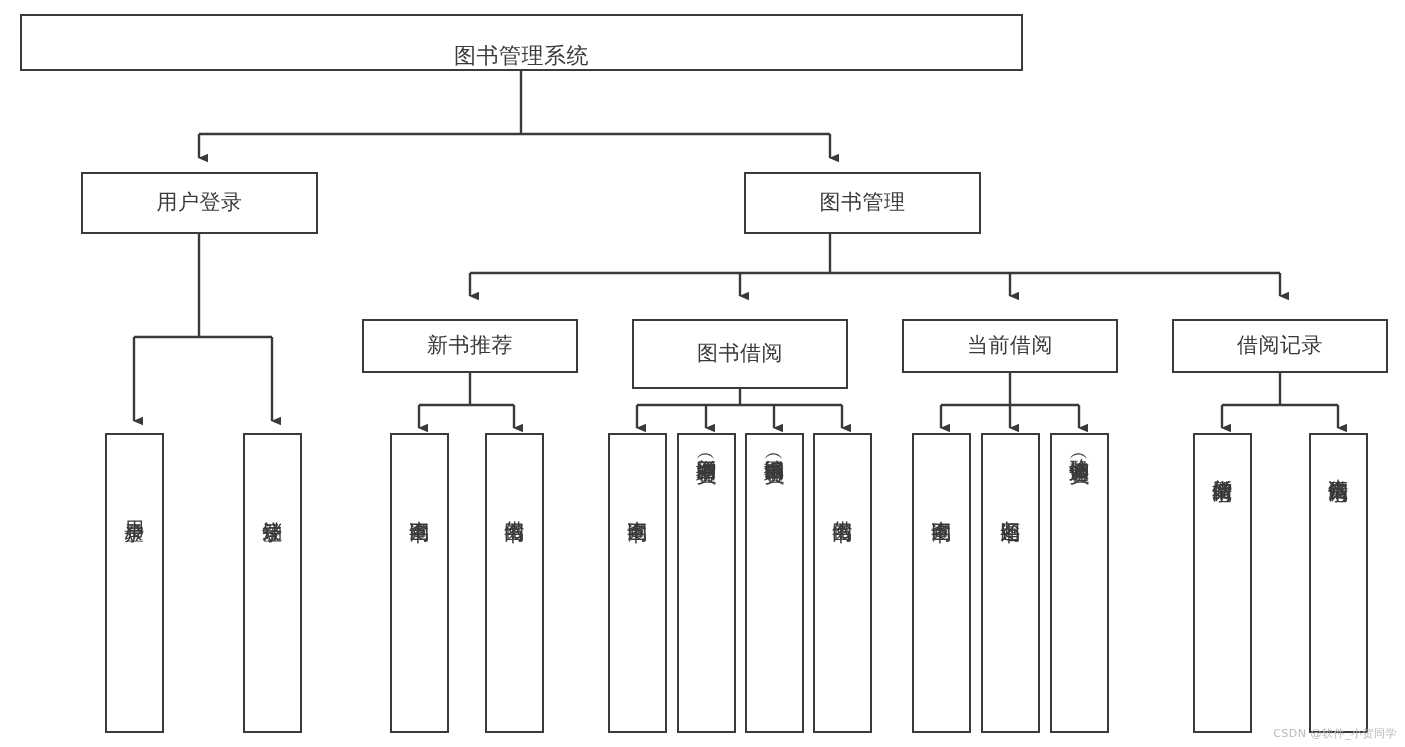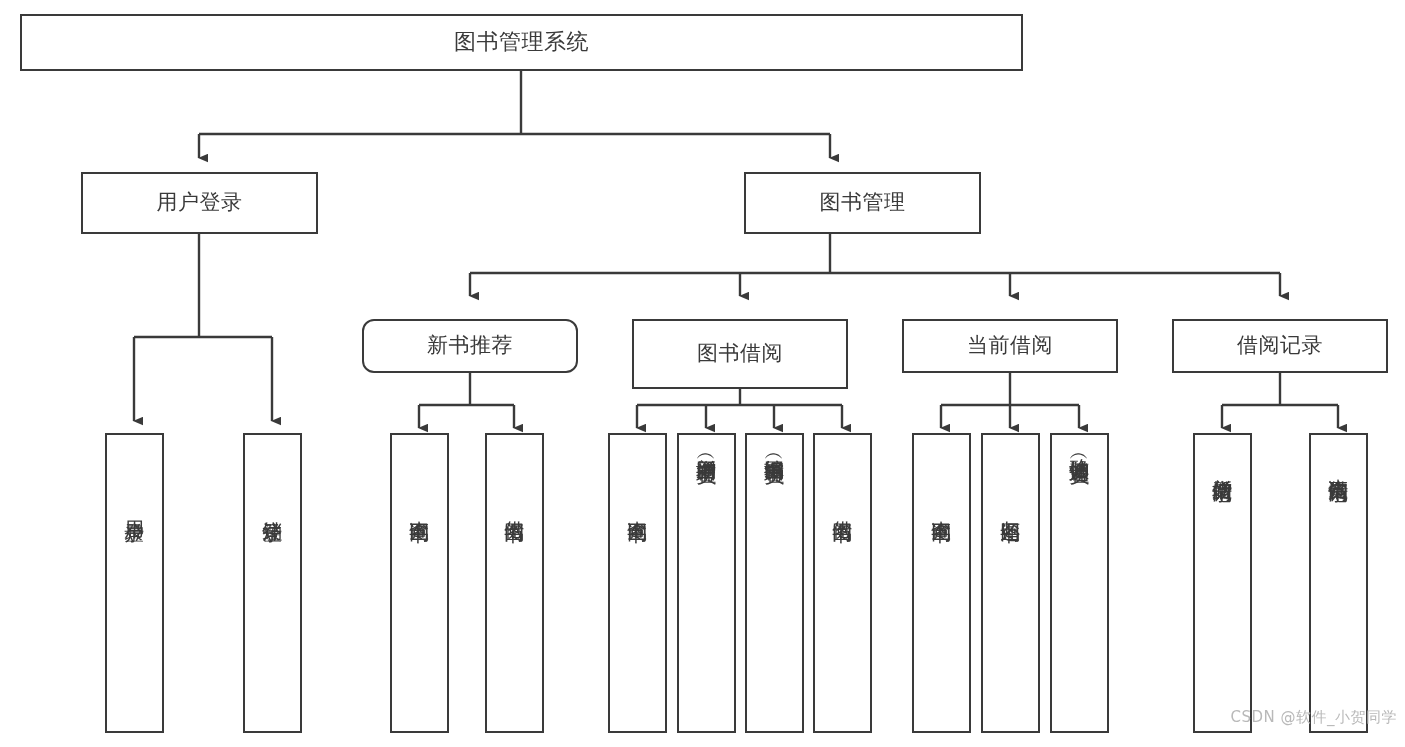--- a/index.html
+++ b/index.html
@@ -60,22 +60,22 @@
     color: #3a3a3a;
     white-space: nowrap;
     -webkit-text-orientation: upright;
   }
   .node-v.center .vlabel {
     margin-top: 0;
   }
   .watermark {
     position: absolute;
     right: 8px;
-    bottom: 20px;
-    font-size: 15px;
+    bottom: 6px;
+    font-size: 11px;
     color: #b9b9b9;
     letter-spacing: 0.5px;
     z-index: 3;
     white-space: nowrap;
   }
 </style>
 </head>
 <body>
 
 <div id="diagram-root">
@@ -123,32 +123,32 @@
       <path d="M 1010 405 L 1010 428" marker-end="url(#arrowhead)"></path>
       <path d="M 1079 405 L 1079 428" marker-end="url(#arrowhead)"></path>
 
       <path d="M 1280 373 L 1280 405"></path>
       <path d="M 1222 405 L 1338 405"></path>
       <path d="M 1222 405 L 1222 428" marker-end="url(#arrowhead)"></path>
       <path d="M 1338 405 L 1338 428" marker-end="url(#arrowhead)"></path>
     </g>
   </svg>
 
-  <div class="node node-h node-root" style="left:20px; top:14px; width:1003px; height:57px;">
+  <div class="node node-h node-root" style="left:20px; top:14px; width:1003px; height:57px;align-items:flex-end;">
     <span>图书管理系统</span>
   </div>
 
   <div class="node node-h" style="left:81px; top:172px; width:237px; height:62px;">
     <span>用户登录</span>
   </div>
   <div class="node node-h" style="left:744px; top:172px; width:237px; height:62px;">
     <span>图书管理</span>
   </div>
 
-  <div class="node node-h" style="left:362px; top:319px; width:216px; height:54px;border-radius:12px;">
+  <div class="node node-h" style="left:362px; top:319px; width:216px; height:54px;">
     <span>新书推荐</span>
   </div>
   <div class="node node-h" style="left:632px; top:319px; width:216px; height:70px;">
     <span>图书借阅</span>
   </div>
   <div class="node node-h" style="left:1172px; top:319px; width:216px; height:54px;">
     <span>借阅记录</span>
   </div>
   <div class="node node-h" style="left:902px; top:319px; width:216px; height:54px;">
     <span>当前借阅</span>

